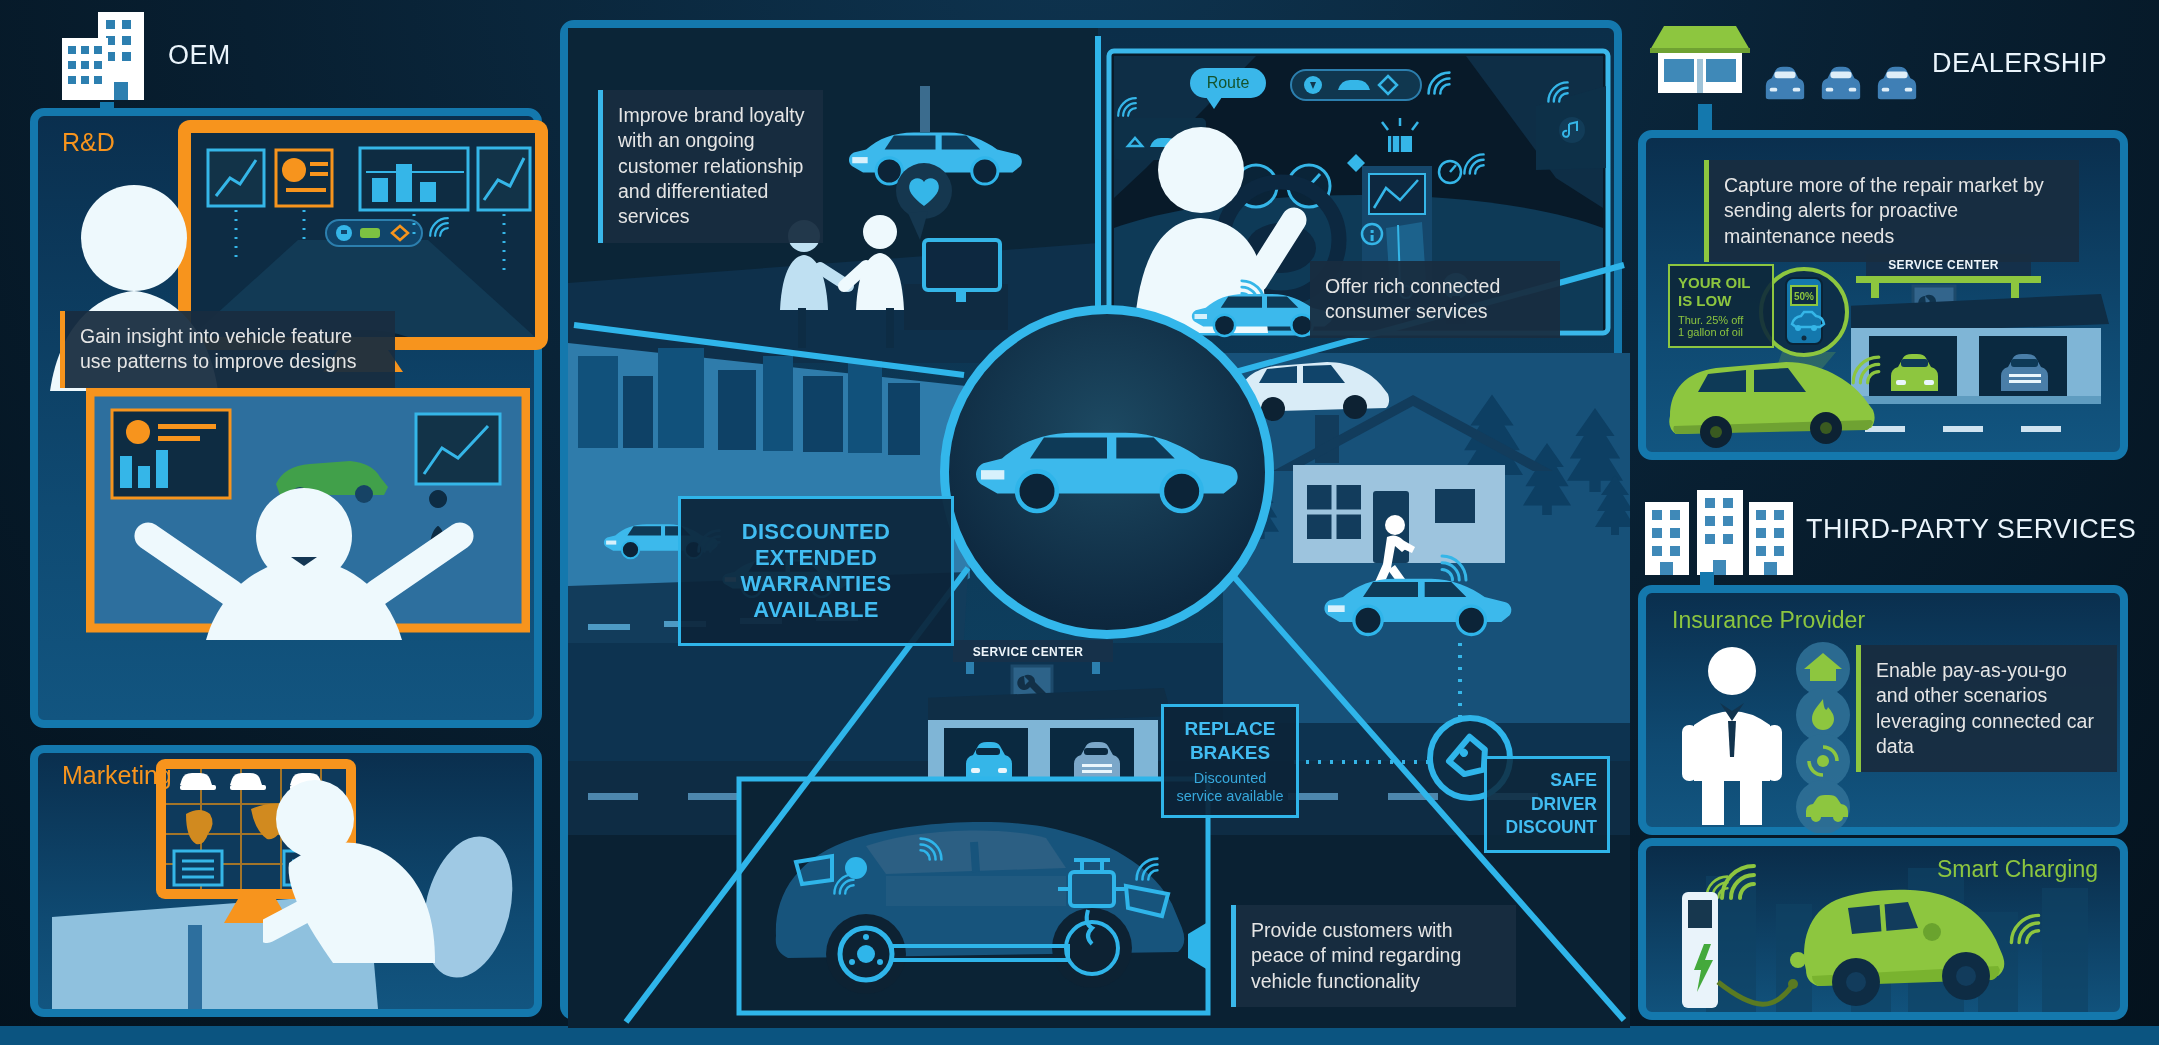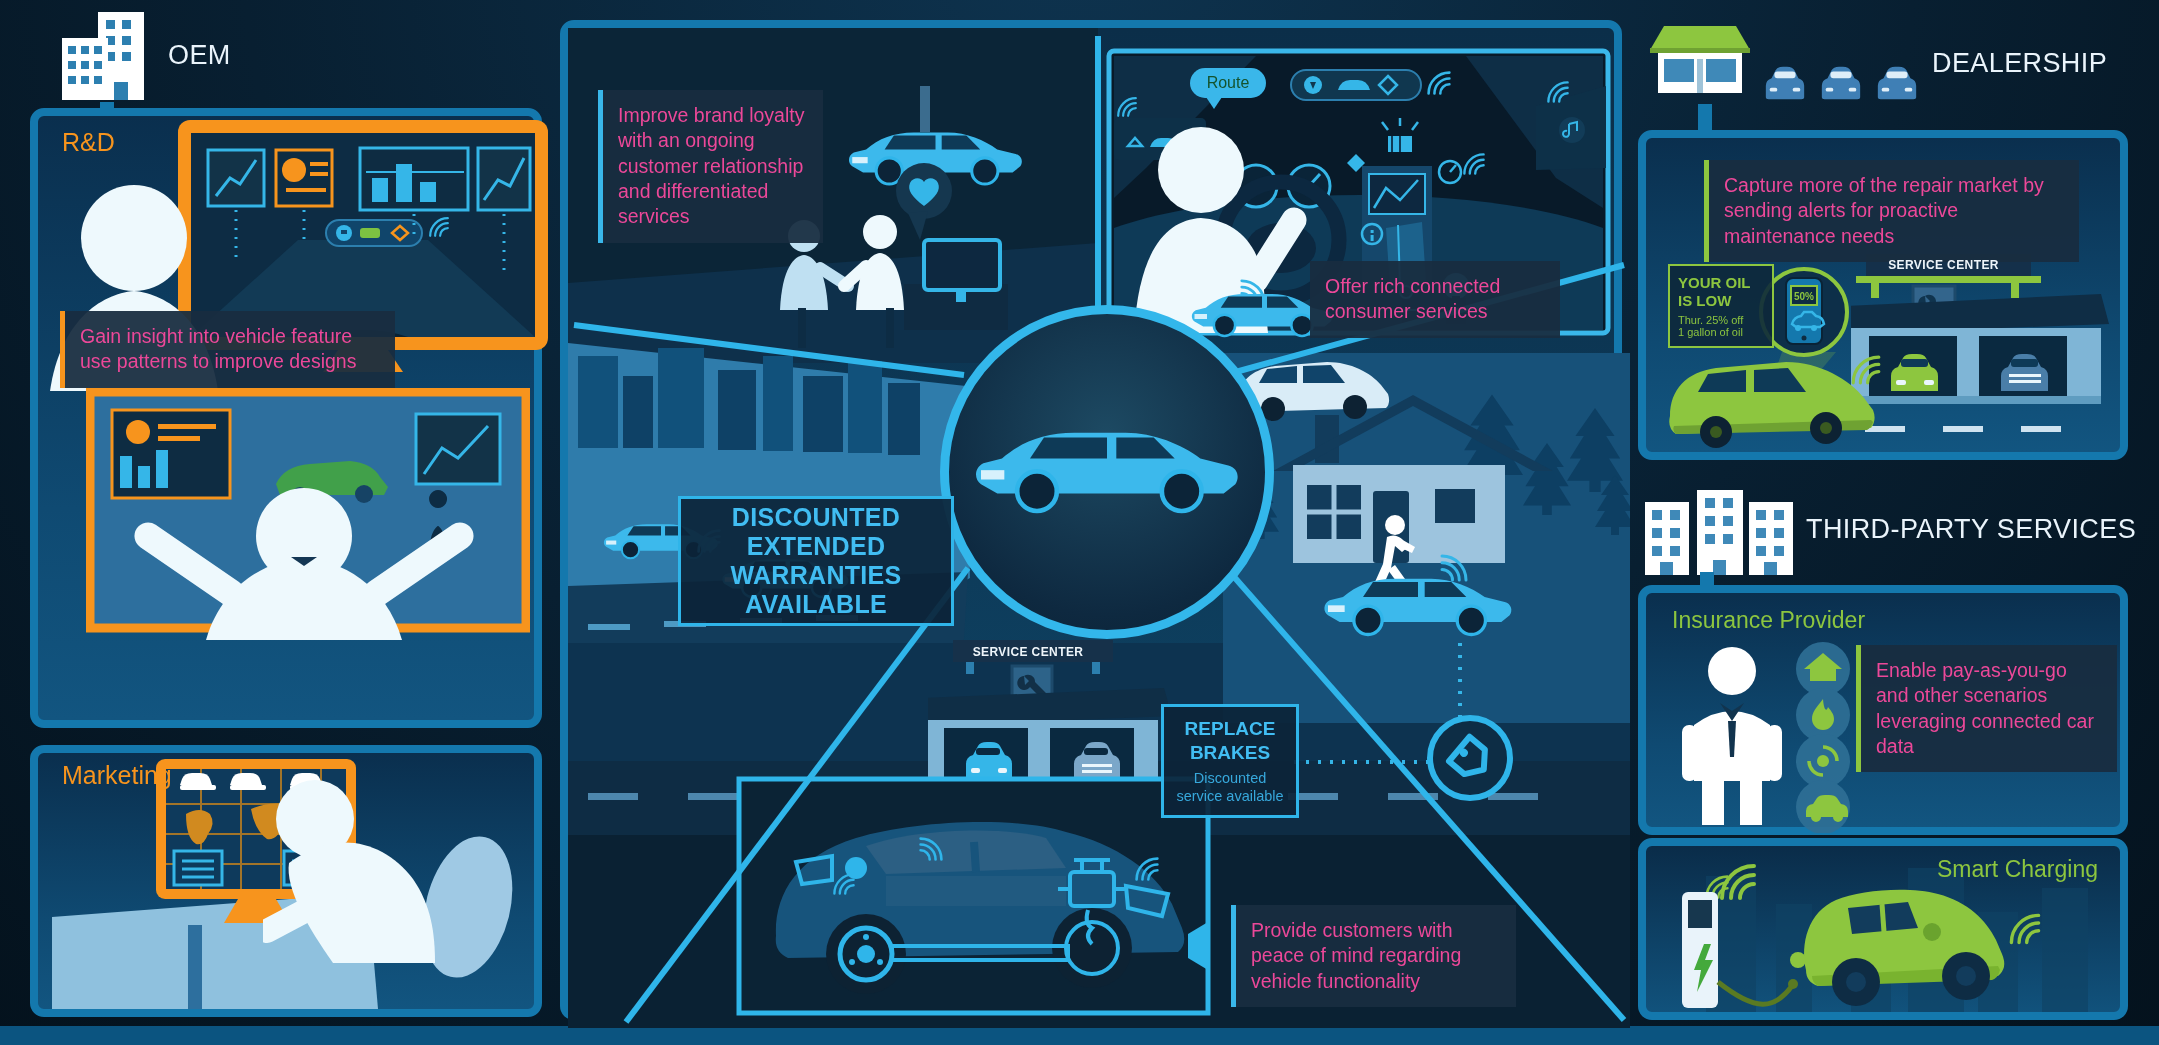--- a/index.html
+++ b/index.html
@@ -2,21 +2,21 @@
 <html><head>
 <meta charset="utf-8">
 <style>
   html,body{margin:0;padding:0;background:#04121d;}
   #stage{position:relative;width:2159px;height:1045px;overflow:hidden;
          font-family:"Liberation Sans",sans-serif;
          background:radial-gradient(ellipse at 50% -10%, #0e3450 0%, #081f31 55%, #04121d 100%);}
   .abs{position:absolute;}
   .panel{position:absolute;border:8px solid #1478ad;border-radius:14px;box-sizing:border-box;
          background:linear-gradient(180deg,#0a2f4e 0%,#0f4a72 65%,#125580 100%);}
-  .caption{position:absolute;background:rgba(24,45,64,.94);color:#ec4899;font-size:19.5px;
+  .caption{position:absolute;background:rgba(24,45,64,.94);color:#e5e5e5;font-size:19.5px;
            line-height:1.3;padding:13px 15px;font-weight:400;z-index:6;}
   .acc-o{border-left:5px solid #f7941d;}
   .acc-c{border-left:5px solid #39b7ea;}
   .acc-g{border-left:5px solid #8dc63f;}
   .title{position:absolute;color:#eaf4fb;font-size:27px;letter-spacing:.4px;}
   .sublabel-o{position:absolute;color:#f7941d;font-size:25px;z-index:6;}
   .sublabel-g{position:absolute;color:#8dc63f;font-size:23px;z-index:6;}
   .signbox{position:absolute;border:3px solid #2fb5ea;background:rgba(12,36,56,.92);
            color:#41bdf2;text-align:center;font-weight:700;z-index:6;box-sizing:content-box;}
   .sc-sign{position:absolute;color:#eef5fa;font-weight:700;letter-spacing:.4px;text-align:center;z-index:7;}
@@ -438,21 +438,21 @@
     </svg>
 
     <div class="hub" style="left:372px;top:277px;width:316px;height:316px">
       <svg style="position:absolute;left:18px;top:100px" width="280" height="103">
         <use href="#sym-sedan" x="0" y="0" width="280" height="103"></use>
       </svg>
     </div>
 
     <div class="caption acc-c" style="left:30px;top:62px;width:190px">Improve brand loyalty with an ongoing customer relationship and differentiated services</div>
     <div class="caption" style="left:742px;top:233px;width:220px">Offer rich connected consumer services</div>
-    <div class="signbox" style="left:110px;top:468px;width:250px;padding:4px 10px;font-size:25px;letter-spacing:.3px">DISCOUNTED EXTENDED WARRANTIES AVAILABLE</div>
+    <div class="signbox" style="left:110px;top:468px;width:250px;padding:20px 10px;font-size:22px;letter-spacing:.3px">DISCOUNTED EXTENDED WARRANTIES AVAILABLE</div>
 
     <svg class="scene" style="left:360px;top:608px" width="240" height="180">
       <rect x="25" y="4" width="160" height="22" fill="#16314a"></rect>
       <rect x="38" y="26" width="8" height="12" fill="#2c7fae"></rect>
         <rect x="164" y="26" width="8" height="12" fill="#2c7fae"></rect>
       <g>
         <rect x="84" y="30" width="40" height="40" fill="#2d6389" stroke="#1d4a6b" stroke-width="3"></rect>
         <path d="M96,40 a7,7 0 1 0 6,11 l12,12 5,-5 -12,-12 a7,7 0 0 0 -11,-6 l5,5 -4,4 z" fill="#123047"></path>
       </g>
       <polygon points="-4,62 236,52 244,80 -4,90" fill="#0f2e46"></polygon>
@@ -480,20 +480,21 @@
       <div style="font-size:14.5px;font-weight:400;color:#37a8dc;margin-top:4px;line-height:1.25">Discounted service available</div>
     </div>
 
     <svg class="scene over" style="left:856px;top:684px" width="92" height="92">
       <circle cx="46" cy="46" r="40" fill="#0d2d45" stroke="#2fb5ea" stroke-width="6"></circle>
       <g transform="rotate(40 46 46)">
         <path d="M32,30 h20 l12,16 -12,16 h-20 z" fill="none" stroke="#2fb5ea" stroke-width="6" stroke-linejoin="round"></path>
         <circle cx="38" cy="46" r="4" fill="#2fb5ea"></circle>
       </g>
     </svg>
+    <div class="signbox" style="left:916px;top:728px;width:100px;padding:10px;font-weight:600;font-size:17.5px;text-align:right;line-height:1.35;background:rgba(13,40,60,.85)">SAFE DRIVER DISCOUNT</div>
 
     <svg class="scene" style="left:168px;top:748px" width="475" height="240">
       <rect x="3" y="3" width="469" height="234" fill="#0b2335" stroke="#2fb5ea" stroke-width="5"></rect>
       <path d="M40,160 C38,120 60,80 120,62 C180,44 280,40 330,56 C380,68 420,96 436,128 L446,152 q6,16 -4,24 L52,182 q-14,-6 -12,-22 z" fill="#17547c"></path>
       <path d="M130,70 C180,52 270,50 310,62 L330,92 L150,98 Z" fill="#2c5f83"></path>
       <line x1="238" y1="66" x2="240" y2="96" stroke="#17547c" stroke-width="8"></line>
       <rect x="150" y="100" width="180" height="30" fill="#2c5f83" opacity="0.5"></rect>
       <circle cx="130" cy="178" r="40" fill="#0d2233"></circle>
       <circle cx="356" cy="172" r="40" fill="#0d2233"></circle>
       <g>

